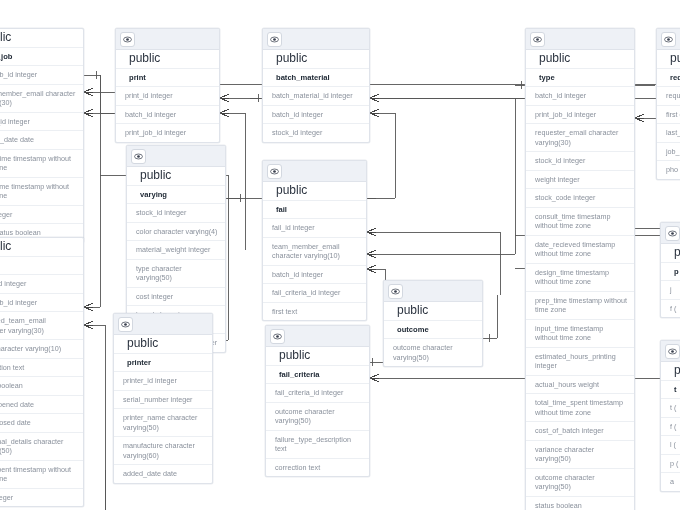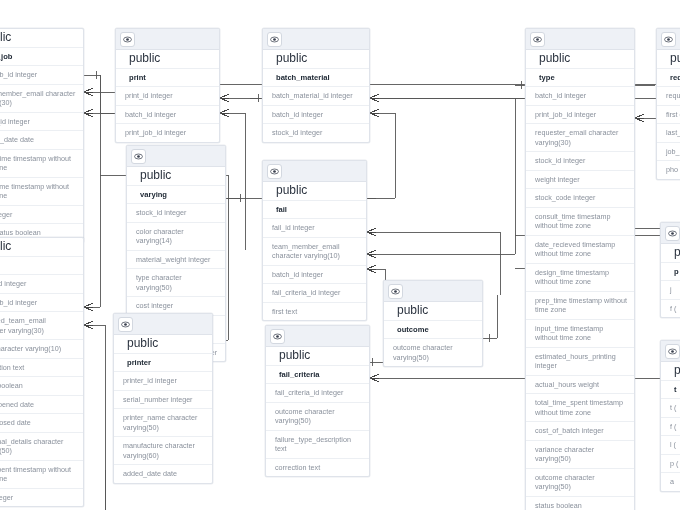--- a/index.html
+++ b/index.html
@@ -285,21 +285,21 @@
           <div class="eye-btn">
             <svg width="9" height="9" viewBox="0 0 16 16" aria-hidden="true">
               <ellipse cx="8" cy="8" rx="7" ry="4.4" fill="none" stroke="#3b4250" stroke-width="1.3"></ellipse>
               <circle cx="8" cy="8" r="2.4" fill="#3b4250"></circle>
             </svg>
           </div>
         </div>
         <div class="row schema">public</div>
         <div class="row tname">varying</div>
         <div class="row">stock_id integer</div>
-        <div class="row">color character varying(14)</div>
+        <div class="row">color character varying(4)</div>
         <div class="row">material_weight integer</div>
         <div class="row">type character varying(50)</div>
         <div class="row">cost integer</div>
         <div class="row">brand character varying(100)</div>
         <div class="row">filament_diameter integer</div>
       </div>
       <div class="table-node" style="left: 262px; top: 160px; width: 105px;">
         <div class="node-titlebar">
           <div class="eye-btn">
             <svg width="9" height="9" viewBox="0 0 16 16" aria-hidden="true">

